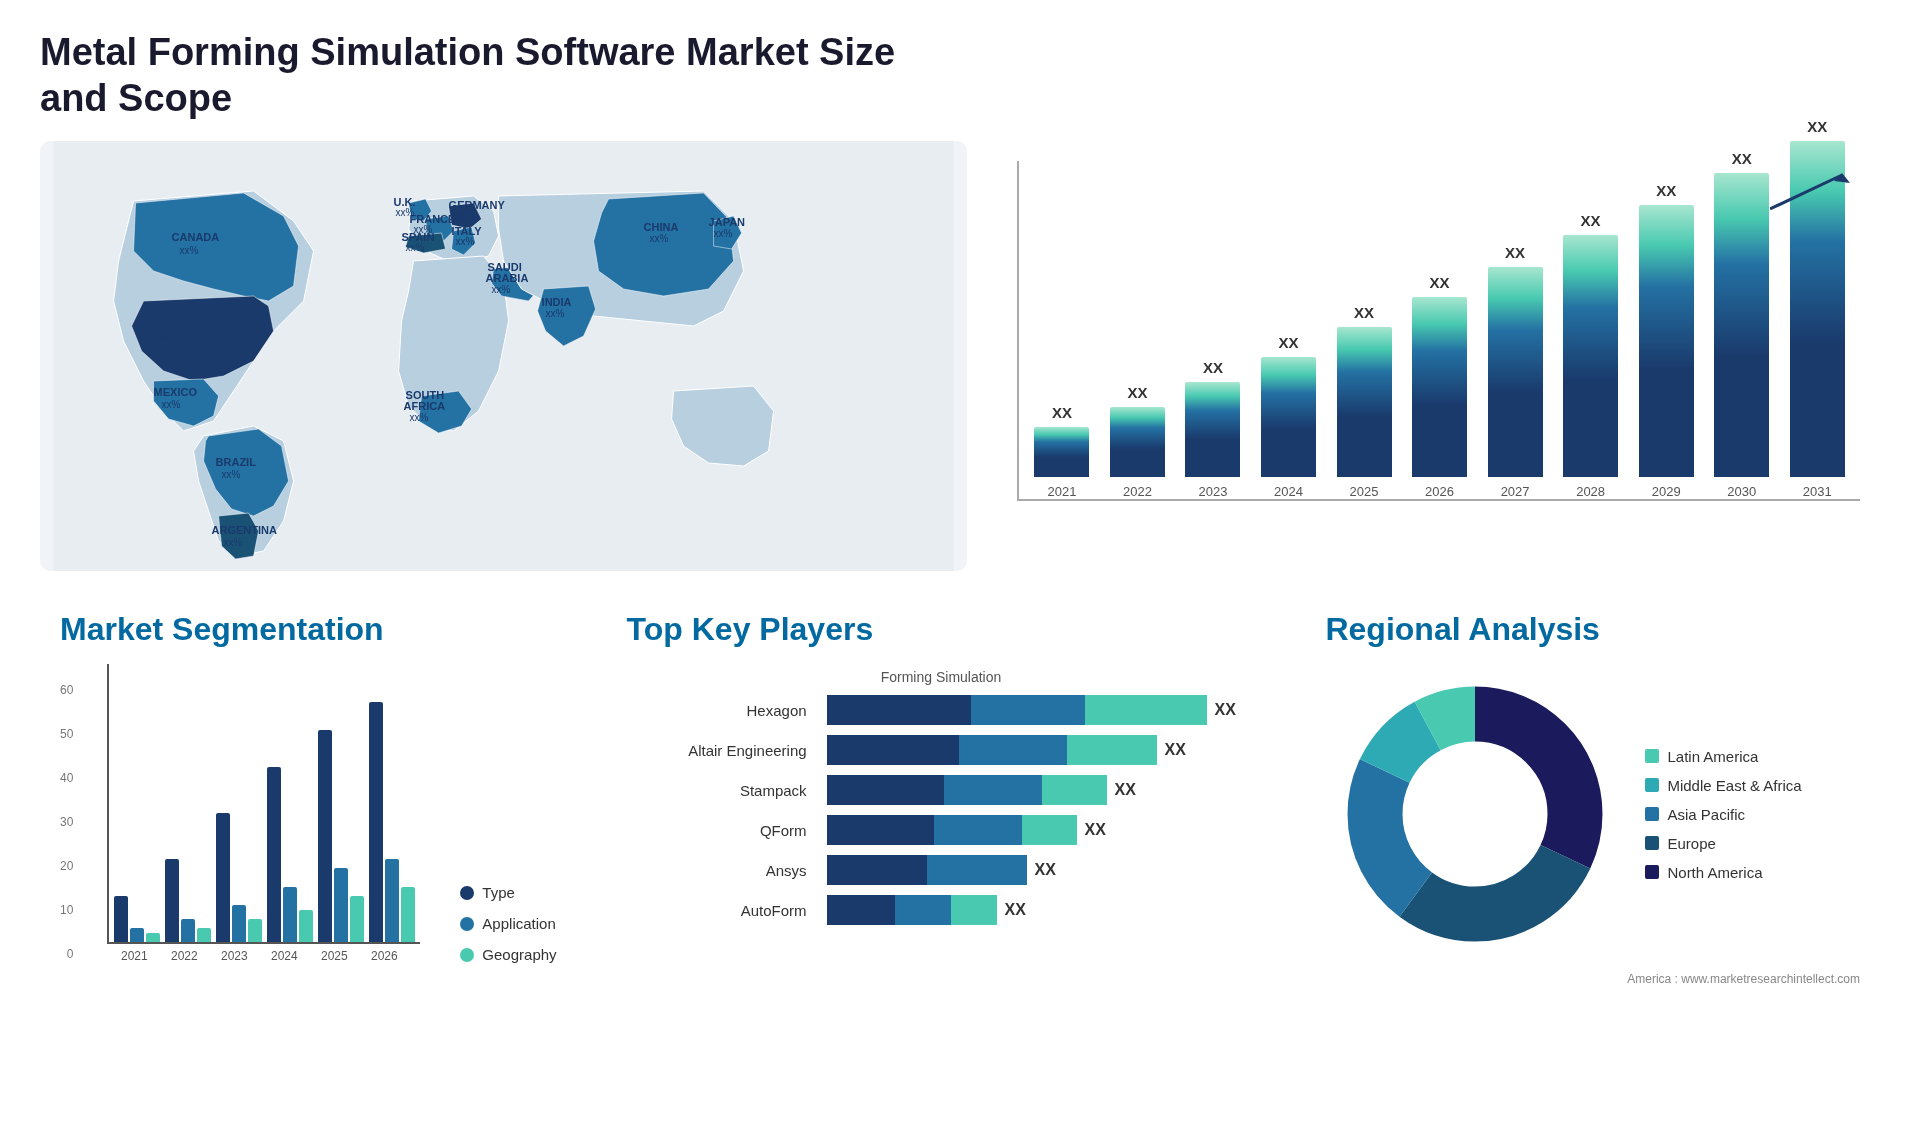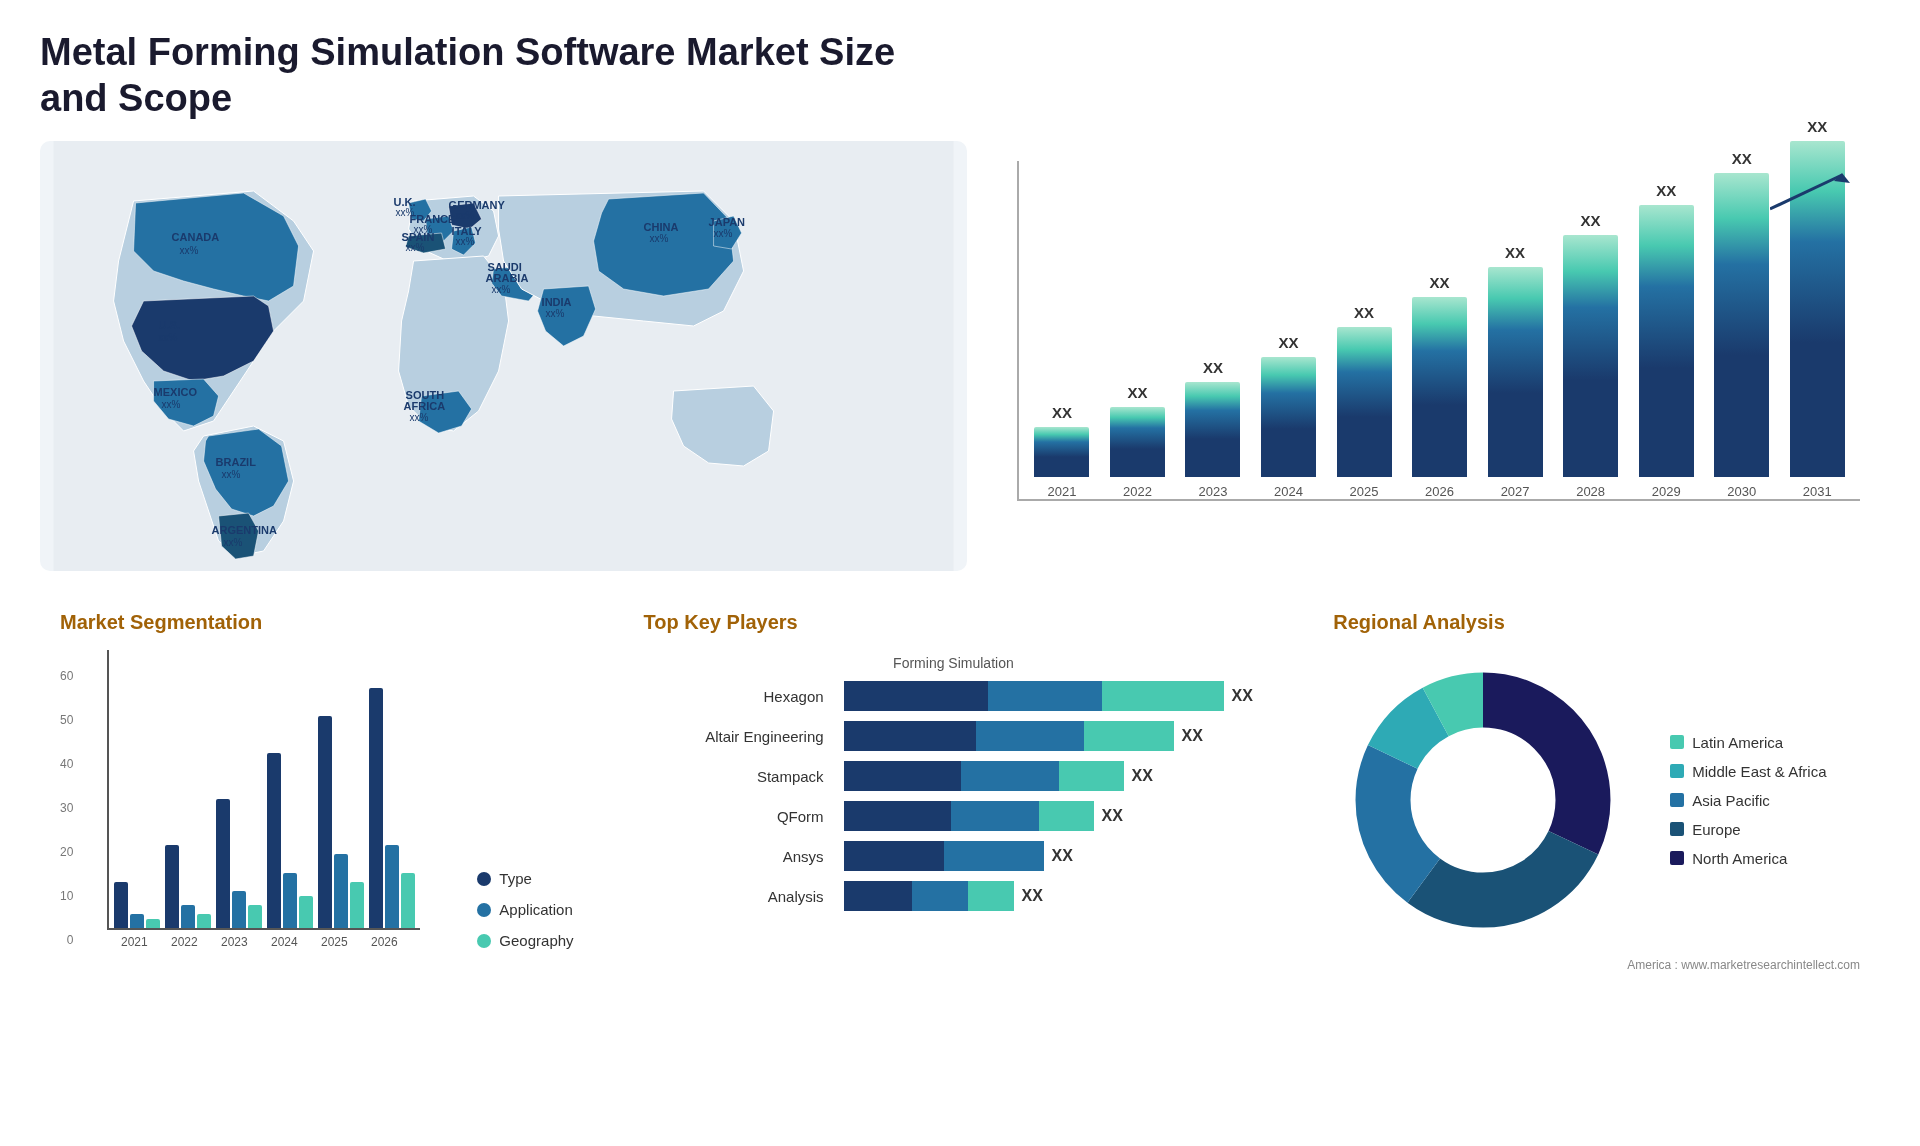--- a/index.html
+++ b/index.html
@@ -81,23 +81,23 @@
       display: flex;
       gap: 30px;
       height: 450px;
     }
     
     .seg-container {
       flex: 0.75;
       padding: 10px 20px;
     }
     .section-title {
-      font-size: 20px;
+      font-size: 32px;
       font-weight: 700;
-      color: #a16207;
+      color: #0369a1;
       margin-bottom: 16px;
     }
     .seg-chart-area {
       display: flex;
       gap: 30px;
       align-items: flex-end;
     }
     .seg-bars {
       display: flex;
       align-items: flex-end;
@@ -135,21 +135,20 @@
       gap: 14px;
       padding-left: 10px;
       justify-content: center;
     }
     .legend-item {
       display: flex;
       align-items: center;
       gap: 8px;
       font-size: 15px;
       color: #333;
-      margin-left: 17px;
     }
     .legend-dot {
       width: 14px;
       height: 14px;
       border-radius: 50%;
     }
     
     .players-container {
       flex: 1;
       padding: 10px 20px;
@@ -543,21 +542,21 @@
         <div class="player-bar-wrap">
           <div class="player-bar" style="width:200px;">
             <div style="width:50%;background:#1a3a6c;height:30px;"></div>
             <div style="width:50%;background:#2471a3;height:30px;"></div>
           </div>
           <span class="player-xx">XX</span>
         </div>
       </div>
 
       <div class="player-row">
-        <div class="player-name">Analysis</div>
+        <div class="player-name">AutoForm</div>
         <div class="player-bar-wrap">
           <div class="player-bar" style="width:170px;">
             <div style="width:40%;background:#1a3a6c;height:30px;"></div>
             <div style="width:33%;background:#2471a3;height:30px;"></div>
             <div style="width:27%;background:#48c9b0;height:30px;"></div>
           </div>
           <span class="player-xx">XX</span>
         </div>
       </div>
     </div>

